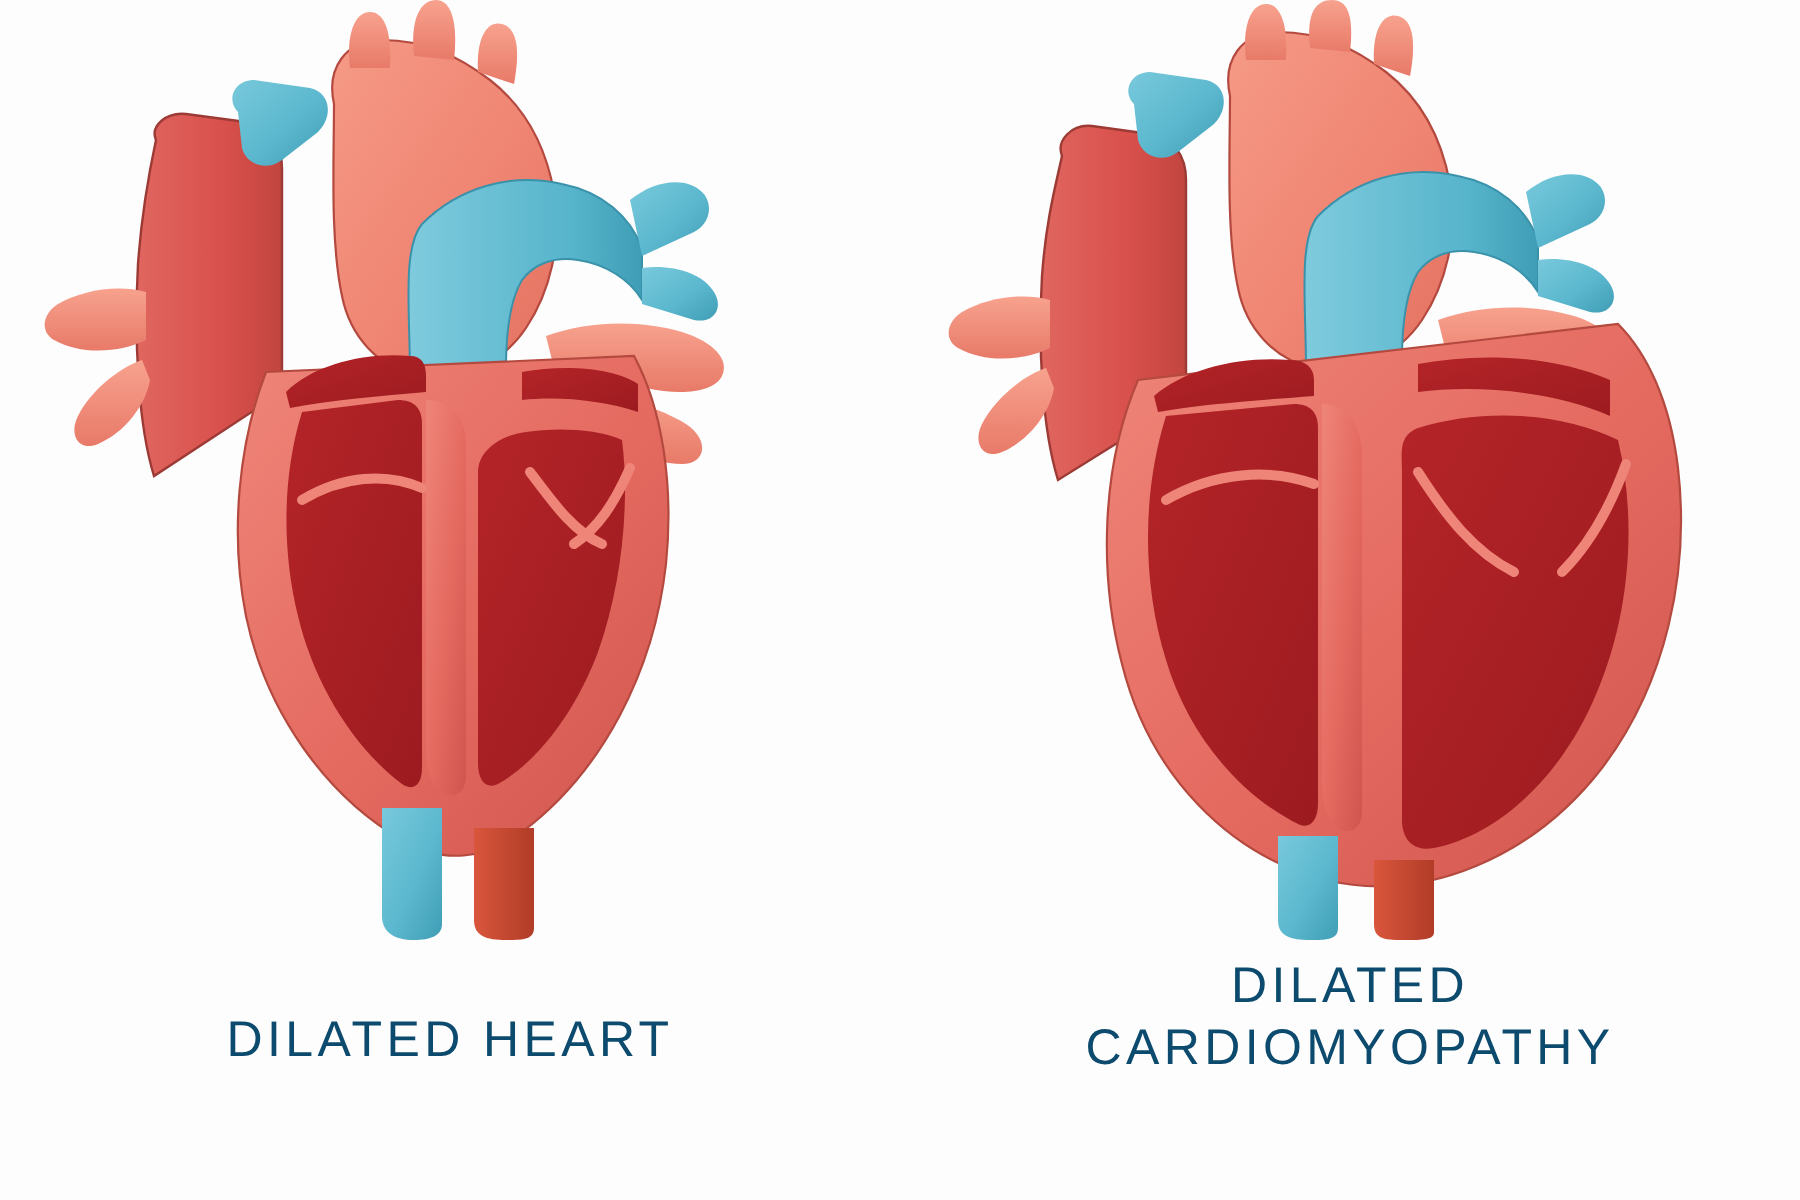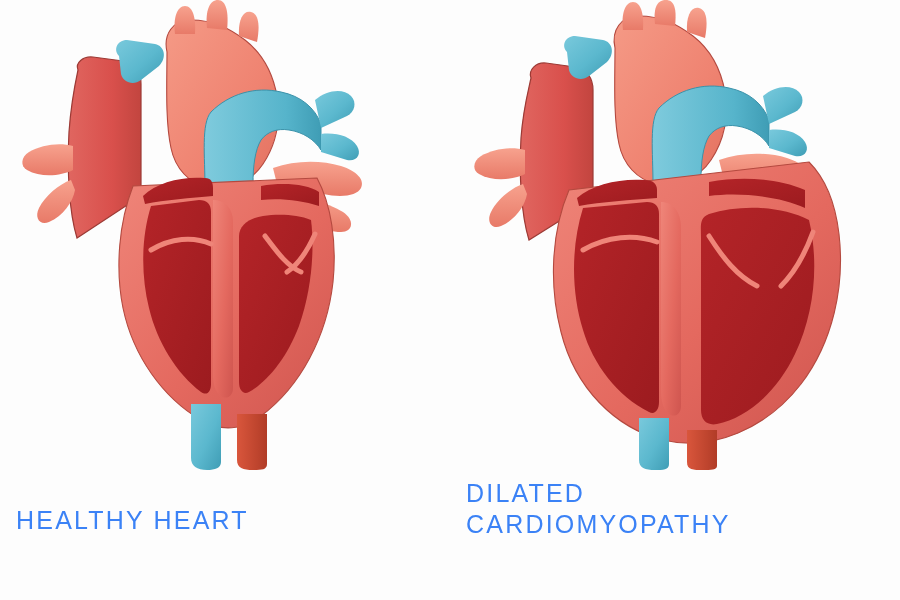--- a/index.html
+++ b/index.html
@@ -24,23 +24,23 @@
     display:flex;
     flex-direction:column;
     align-items:center;
   }
   .heart-art{
     display:block;
     margin:0 auto;
   }
   .panel-caption{
     position:absolute;
-    left:16px;right:0;
-    text-align:left;
-    color:#3b82f6;
+    left:0;right:0;
+    text-align:center;
+    color:#0c4a6e;
     font-size:25px;
     font-weight:300;
     letter-spacing:2.2px;
     line-height:1.25;
     white-space:pre-line;
     font-family:"Liberation Sans", sans-serif;
   }
   #caption-healthy{ top:505px; }
   #caption-dilated{ top:478px; }
 </style>
@@ -186,21 +186,21 @@
         <path d="M176,404 L206,404 L206,462 C206,468 200,470 192,470
                  C182,470 176,466 176,458 Z" fill="url(#h-teal)"></path>
       </g>
 
       <g>
         <path d="M222,414 L252,414 L252,464 C252,470 246,470 238,470
                  C228,470 222,468 222,460 Z" fill="url(#h-dao)"></path>
       </g>
     </svg>
 
-    <div class="panel-caption" id="caption-healthy">HEALTHY HEART</div>
+    <div class="panel-caption" id="caption-healthy">DILATED HEART</div>
   </div>
 
   <div class="panel">
 
     <svg class="heart-art" width="420" height="470" viewBox="0 0 420 470" aria-hidden="true">
       <defs>
         <linearGradient id="d-salmon" x1="0" y1="0" x2="1" y2="1">
           <stop offset="0%" stop-color="#f59a86"></stop>
           <stop offset="60%" stop-color="#ef8371"></stop>
           <stop offset="100%" stop-color="#e2705f"></stop>

